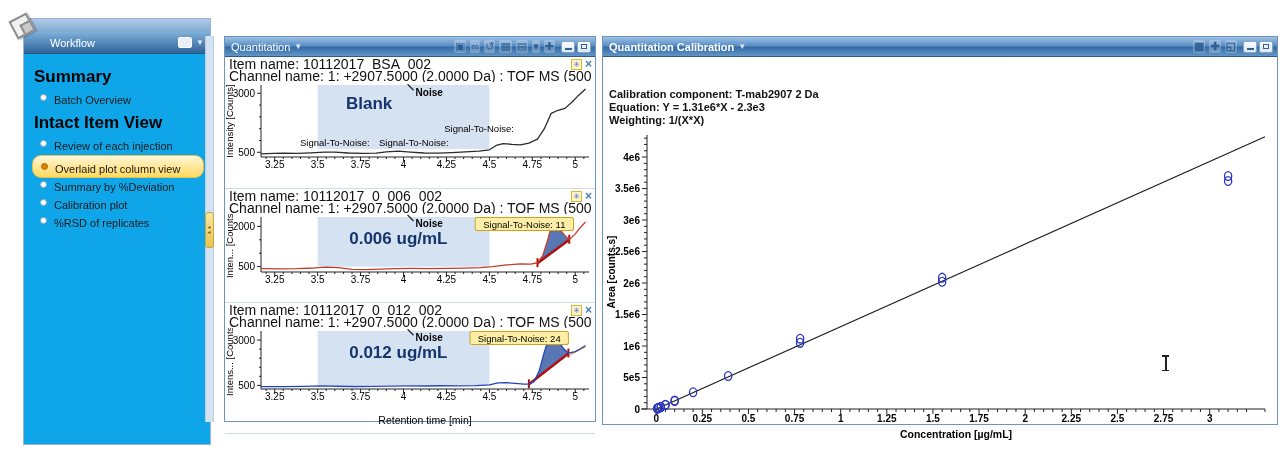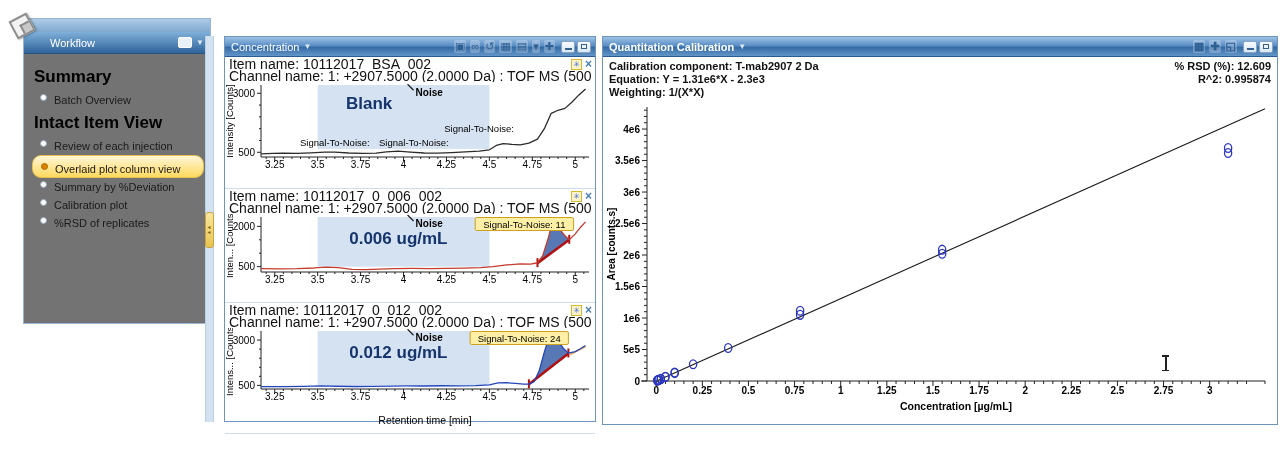--- a/index.html
+++ b/index.html
@@ -1,22 +1,22 @@
 <!DOCTYPE html>
 <html><head>
 <meta charset="utf-8">
 <style>
   * { margin:0; padding:0; box-sizing:border-box; }
   html,body { width:1280px; height:452px; background:#ffffff; overflow:hidden;
               font-family:"Liberation Sans", sans-serif; }
   .abs { position:absolute; }
 
   
-  #sidebar-panel { left:23px; top:18px; width:188px; height:306px;
-    background:#737373; border:1px solid #9ab5d4; }
+  #sidebar-panel { left:23px; top:18px; width:188px; height:427px;
+    background:#0ea5e9; border:1px solid #9ab5d4; }
   #sidebar-topband { height:13px; background:linear-gradient(180deg,#aecbe6,#7fa9d0); }
   #sidebar-header { height:22px; background:linear-gradient(180deg,#7fb0da,#2f6399);
     color:#fff; font-size:11px; display:flex; align-items:center; padding:0 6px 0 26px;
     border-bottom:1px solid #28567f; position:relative; }
   #workflow-note-icon { position:absolute; left:-12px; top:-16px; width:20px; height:20px;
     background:#f2f2f2; border:2px solid #8d8d8d; transform:rotate(-28deg);
     box-shadow:1px 1px 2px rgba(0,0,0,.35); }
   #workflow-note-icon:after { content:""; position:absolute; right:0; bottom:0;
     width:8px; height:8px; background:#c9c9c9; border-left:2px solid #8d8d8d; border-top:2px solid #8d8d8d; }
   #workflow-views-icon { margin-left:auto; width:14px; height:11px; background:#e8f1fa;
@@ -61,21 +61,21 @@
   .chrom-section { border-bottom:1px solid #cfdce9; position:relative; }
   .chrom-info { padding:1px 4px 0 4px; font-size:14px; line-height:12px; color:#111; }
   .chrom-info div { white-space:nowrap; overflow:hidden; }
   .chrom-icons { position:absolute; right:3px; top:2px; display:flex; gap:3px; align-items:center; }
   .star-icon { width:11px; height:11px; background:#fdf3cd; border:1px solid #d8b830;
     color:#3a6bd0; font-size:8px; line-height:10px; text-align:center; }
   .close-icon { color:#4a7ebb; font-size:12px; line-height:11px; font-weight:bold; }
 
   
   #calib-panel { left:602px; top:36px; width:676px; height:389px;font-weight:bold; }
-  #calib-info { display:flex; padding:3px 6px 0 6px; font-size:11px; line-height:13px; color:#111; }
+  #calib-info { display:flex; padding:3px 6px 0 6px; font-size:11px; line-height:13px; color:#111;margin-top:28px; }
   #calib-info .left div, #calib-info .right div { white-space:nowrap; }
   #calib-info .right { margin-left:auto; text-align:right; }
 
   
   #ibeam-cursor { left:1161px; top:355px; width:9px; height:16px; }
   #ibeam-cursor .stem { position:absolute; left:4px; top:0; width:1.5px; height:16px; background:#222; }
   #ibeam-cursor .serif-t, #ibeam-cursor .serif-b { position:absolute; left:1px; width:7px; height:1.5px; background:#222; }
   #ibeam-cursor .serif-t { top:0; } #ibeam-cursor .serif-b { bottom:0; }
 
   svg text { font-family:"Liberation Sans", sans-serif; }
@@ -121,21 +121,21 @@
     </div>
 </div>
 
 <div id="splitter" class="abs"></div>
 <div id="splitter-handle" class="abs">
     <span>◄<br>◄</span>
   </div>
 
 <div id="chrom-panel" class="abs panel">
   <div class="panel-header">
-    <span class="panel-title">Concentration</span>
+    <span class="panel-title">Quantitation</span>
     <span class="dd-arrow">▼</span>
     <span class="toolbar" id="chrom-toolbar">
         <span class="tb-icon">▣</span>
         <span class="tb-icon">∞</span>
         <span class="tb-icon">↺</span>
         <span class="tb-icon">▦</span>
         <span class="tb-icon">▤</span>
         <span class="tb-icon">▾</span>
         <span class="tb-icon">✚</span>
       </span>
@@ -405,24 +405,20 @@
       <span class="winbtn">
           <span class="rest-glyph"></span>
         </span>
     </span>
   </div>
   <div id="calib-info">
     <div class="left">
       <div>Calibration component: T-mab2907 2 Da</div>
       <div>Equation: Y = 1.31e6*X - 2.3e3</div>
       <div>Weighting: 1/(X*X)</div>
-    </div>
-    <div class="right">
-      <div>% RSD (%): 12.609</div>
-      <div>R^2: 0.995874</div>
     </div>
   </div>
   <div id="calib-plot"><svg width="674" height="323">
         <line x1="44" y1="8" x2="44" y2="282" stroke="#222"></line>
         <line x1="38" y1="282" x2="662" y2="282" stroke="#222"></line>
         <line x1="53.223880597014926" y1="282" x2="53.223880597014926" y2="287" stroke="#222"></line>
         <text x="53.223880597014926" y="295" font-size="10" text-anchor="middle" fill="#000">0</text>
         <line x1="99.34328358208955" y1="282" x2="99.34328358208955" y2="287" stroke="#222"></line>
         <text x="99.34328358208955" y="295" font-size="10" text-anchor="middle" fill="#000">0.25</text>
         <line x1="145.4626865671642" y1="282" x2="145.4626865671642" y2="287" stroke="#222"></line>

